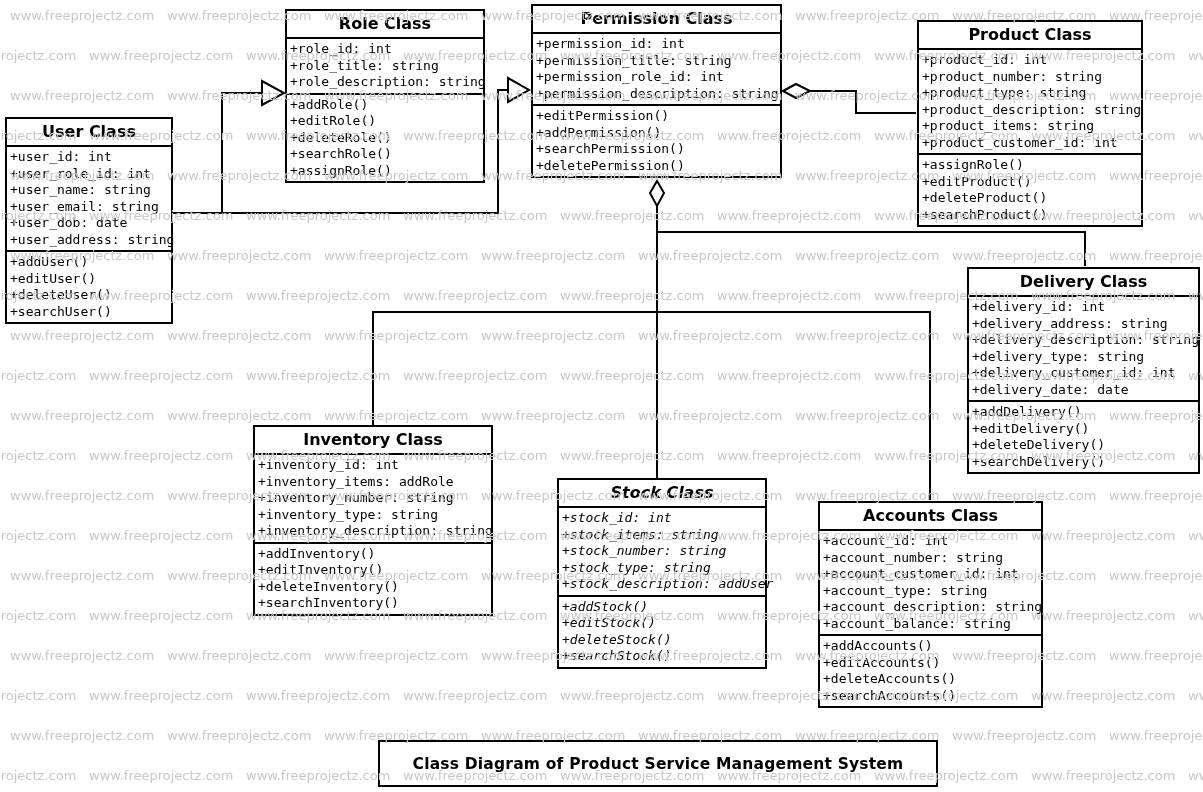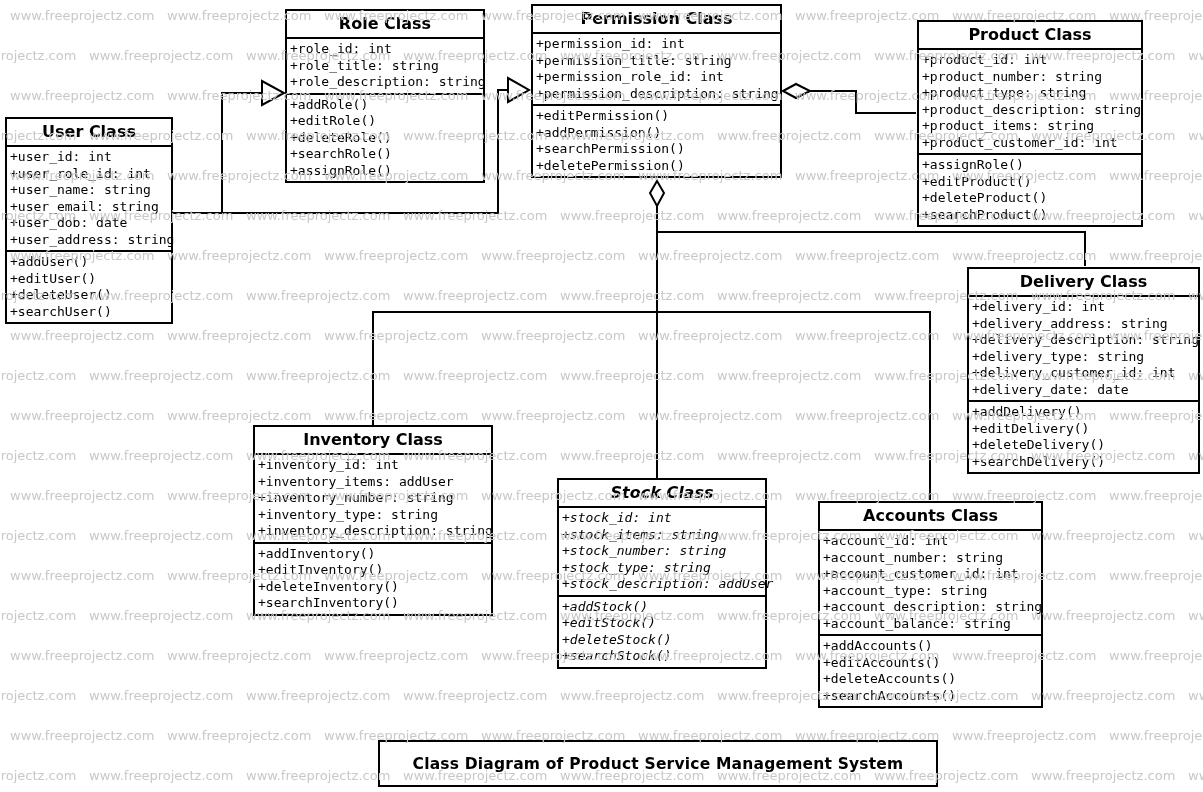--- a/index.html
+++ b/index.html
@@ -185,21 +185,21 @@
           <div class="uml-row">+addDelivery()</div>
           <div class="uml-row">+editDelivery()</div>
           <div class="uml-row">+deleteDelivery()</div>
           <div class="uml-row">+searchDelivery()</div>
         </div>
       </div>
       <div class="uml-class" id="box-inventory">
         <div class="uml-title">Inventory Class</div>
         <div class="uml-attrs">
           <div class="uml-row">+inventory_id: int</div>
-          <div class="uml-row">+inventory_items: addUser</div>
+          <div class="uml-row">+inventory_items: addRole</div>
           <div class="uml-row">+inventory_number: string</div>
           <div class="uml-row">+inventory_type: string</div>
           <div class="uml-row">+inventory_description: string</div>
         </div>
         <div class="uml-methods">
           <div class="uml-row">+addInventory()</div>
           <div class="uml-row">+editInventory()</div>
           <div class="uml-row">+deleteInventory()</div>
           <div class="uml-row">+searchInventory()</div>
         </div>

